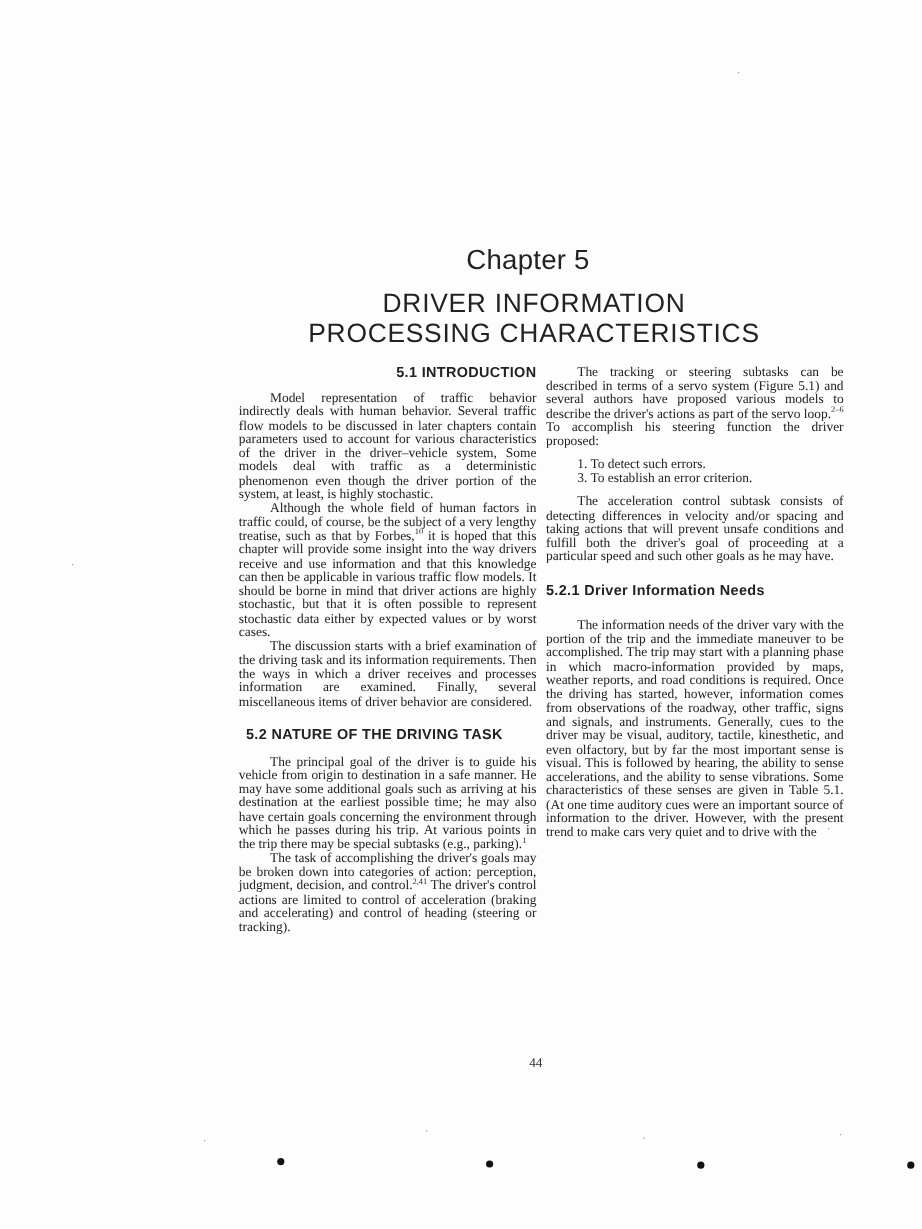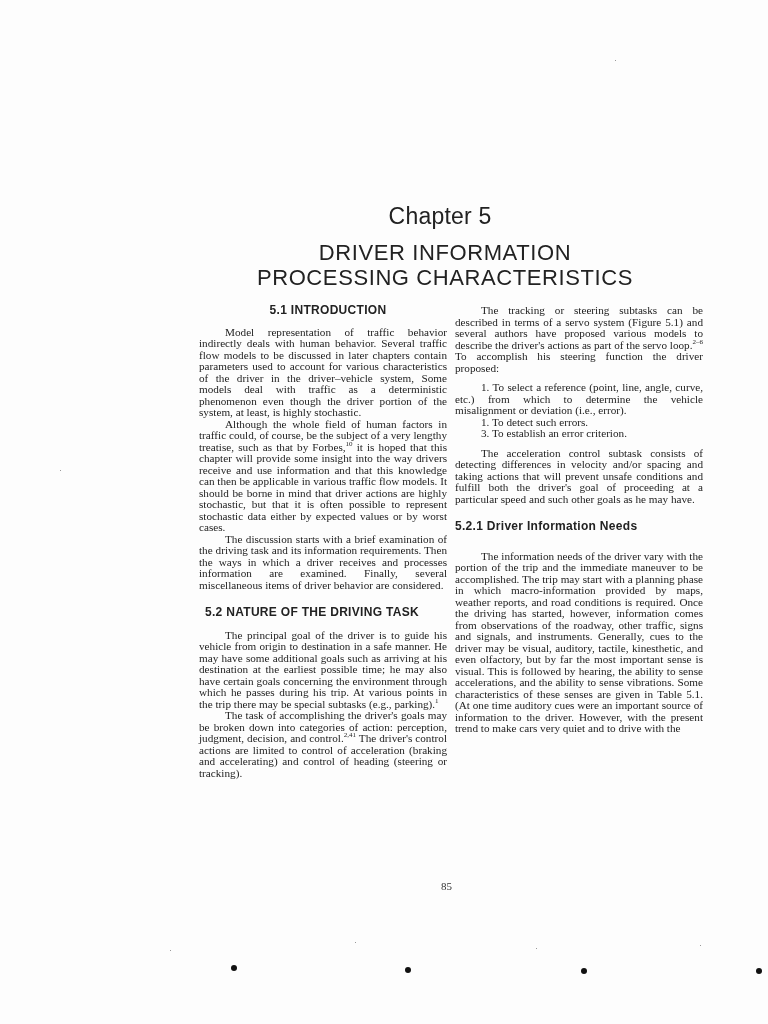--- a/index.html
+++ b/index.html
@@ -21,21 +21,21 @@
     position: absolute; top: 305px; width: 248px;
     font-family: "Liberation Serif", serif; font-size: 11.2px; line-height: 11.5px; color: #222;
   }
   .col.left { left: 199px; }
   .col.right { left: 455px; }
   .col p { margin: 0; text-align: justify; text-indent: 26px; }
   .sec-head {
     font-family: "Liberation Sans", sans-serif; font-size: 12px; color: #222; margin: 0;
     letter-spacing: 0.3px;
   }
-  .sec-head.center { text-align: center; padding-left: 10px; margin-bottom: 10px; }
+  .sec-head.center { text-align: right; padding-left: 10px; margin-bottom: 10px; }
   .sec-head.major { margin-top: 16px; margin-bottom: 11px; padding-left: 6px; }
   .sec-head.sub { margin-top: 16px; margin-bottom: 18px; }
   .gap { height: 8px; }
   sup { font-size: 7px; line-height: 0; }
   .page-num {
     position: absolute; top: 880px; left: 441px;
     font-family: "Liberation Serif", serif; font-size: 11px; color: #333;
   }
   .speck { position: absolute; background: #111; border-radius: 50%; }
   .dust { position: absolute; background: #999; width: 1px; height: 1px; }
@@ -52,30 +52,29 @@
   <p><span>Although the whole field of human factors in traffic could, of course, be the subject of a very lengthy treatise, such as that by Forbes,</span><sup>10</sup><span> it is hoped that this chapter will provide some insight into the way drivers receive and use information and that this knowledge can then be applicable in various traffic flow models. It should be borne in mind that driver actions are highly stochastic, but that it is often possible to represent stochastic data either by expected values or by worst cases.</span></p>
   <p>The discussion starts with a brief examination of the driving task and its information requirements. Then the ways in which a driver receives and processes information are examined. Finally, several miscellaneous items of driver behavior are considered.</p>
   <h3 class="sec-head major">5.2 NATURE OF THE DRIVING TASK</h3>
   <p><span>The principal goal of the driver is to guide his vehicle from origin to destination in a safe manner. He may have some additional goals such as arriving at his destination at the earliest possible time; he may also have certain goals concerning the environment through which he passes during his trip. At various points in the trip there may be special subtasks (e.g., parking).</span><sup>1</sup></p>
   <p><span>The task of accomplishing the driver's goals may be broken down into categories of action: perception, judgment, decision, and control.</span><sup>2,41</sup><span> The driver's control actions are limited to control of acceleration (braking and accelerating) and control of heading (steering or tracking).</span></p>
 </div>
 
 <div class="col right">
   <p><span>The tracking or steering subtasks can be described in terms of a servo system (Figure 5.1) and several authors have proposed various models to describe the driver's actions as part of the servo loop.</span><sup>2–6</sup><span> To accomplish his steering function the driver proposed:</span></p>
   <div class="gap"></div>
-  <p>1. To select a reference (point, line, angle, curve, etc.) from which to determine the vehicle misalignment or deviation (i.e., error).</p>
   <p>1. To detect such errors.</p>
   <p>3. To establish an error criterion.</p>
   <div class="gap"></div>
   <p>The acceleration control subtask consists of detecting differences in velocity and/or spacing and taking actions that will prevent unsafe conditions and fulfill both the driver's goal of proceeding at a particular speed and such other goals as he may have.</p>
   <h4 class="sec-head sub">5.2.1 Driver Information Needs</h4>
   <p>The information needs of the driver vary with the portion of the trip and the immediate maneuver to be accomplished. The trip may start with a planning phase in which macro-information provided by maps, weather reports, and road conditions is required. Once the driving has started, however, information comes from observations of the roadway, other traffic, signs and signals, and instruments. Generally, cues to the driver may be visual, auditory, tactile, kinesthetic, and even olfactory, but by far the most important sense is visual. This is followed by hearing, the ability to sense accelerations, and the ability to sense vibrations. Some characteristics of these senses are given in Table 5.1. (At one time auditory cues were an important source of information to the driver. However, with the present trend to make cars very quiet and to drive with the</p>
 </div>
 
-<div class="page-num">85</div>
+<div class="page-num">44</div>
 
 <div class="speck" style="left:231px;top:965px;width:6px;height:6px;"></div>
 <div class="speck" style="left:405px;top:967px;width:6px;height:6px;"></div>
 <div class="speck" style="left:581px;top:968px;width:6px;height:6px;"></div>
 <div class="speck" style="left:756px;top:968px;width:6px;height:6px;"></div>
 <div class="dust" style="left:170px;top:950px;"></div>
 <div class="dust" style="left:355px;top:942px;"></div>
 <div class="dust" style="left:536px;top:948px;"></div>
 <div class="dust" style="left:700px;top:945px;"></div>
 <div class="dust" style="left:60px;top:470px;"></div>

